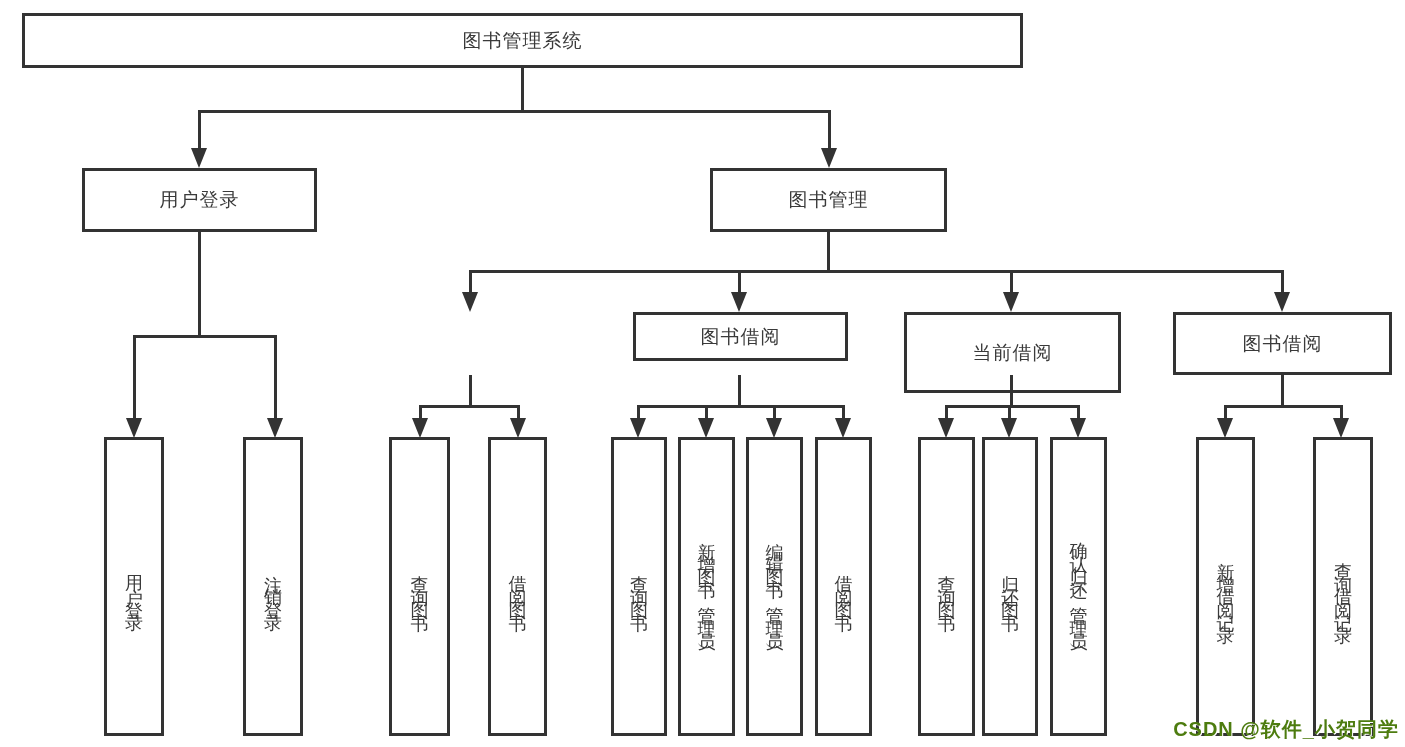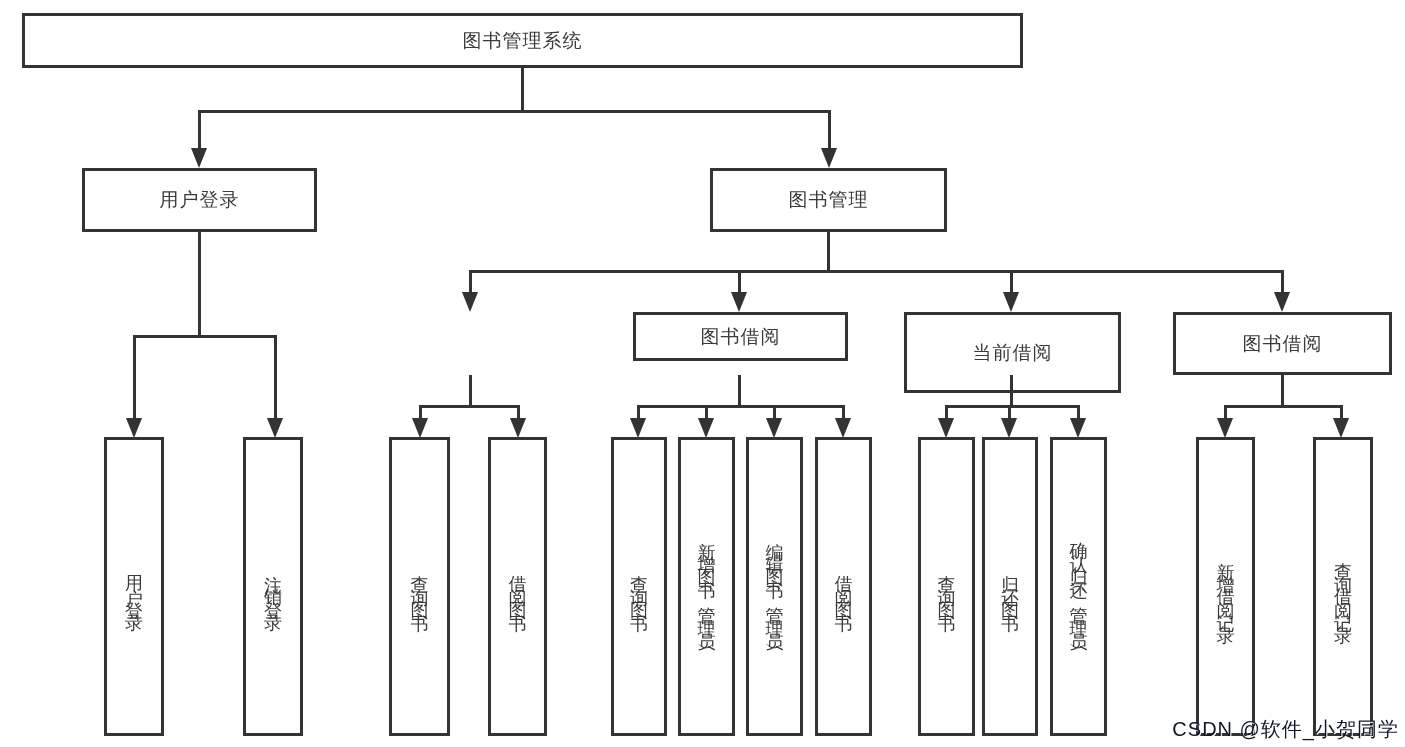--- a/index.html
+++ b/index.html
@@ -46,24 +46,25 @@
     border-left:8px solid transparent;
     border-right:8px solid transparent;
     border-top:20px solid #333333;
   }
   #watermark{
     position:absolute;
     top:716px;
     right:6px;
     font-size:20px;
     letter-spacing:1px;
-    color:#0f172a;
+    color:#4d7c0f;
     text-shadow:1px 1px 0 #ffffff;
     white-space:nowrap;
     z-index:5;
+    font-weight:bold;
   }
 </style>
 </head>
 <body>
 
 <div id="stage">
 
   <div class="node" style="left:22px;top:13px;width:1001px;height:55px">
     <span class="hlabel">图书管理系统</span>
   </div>

